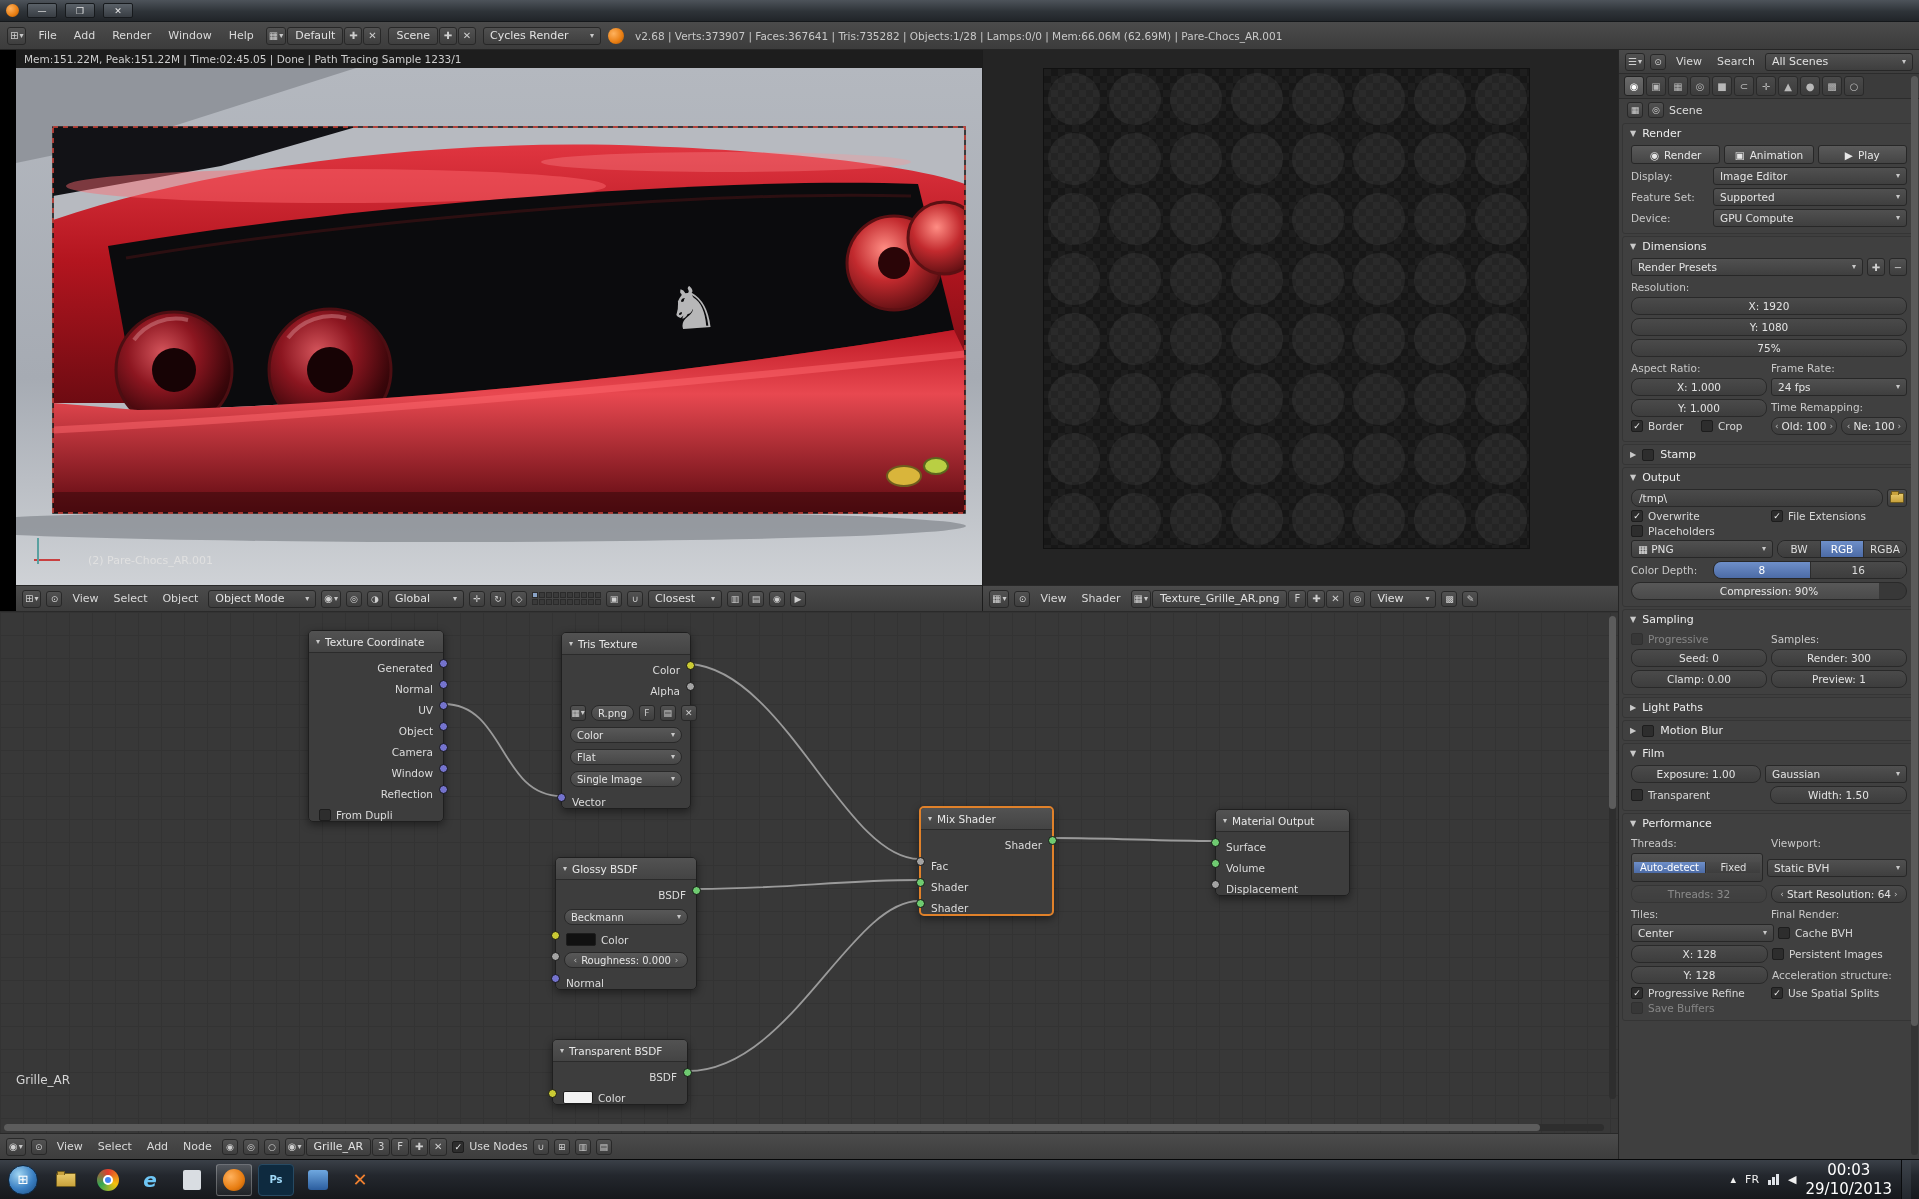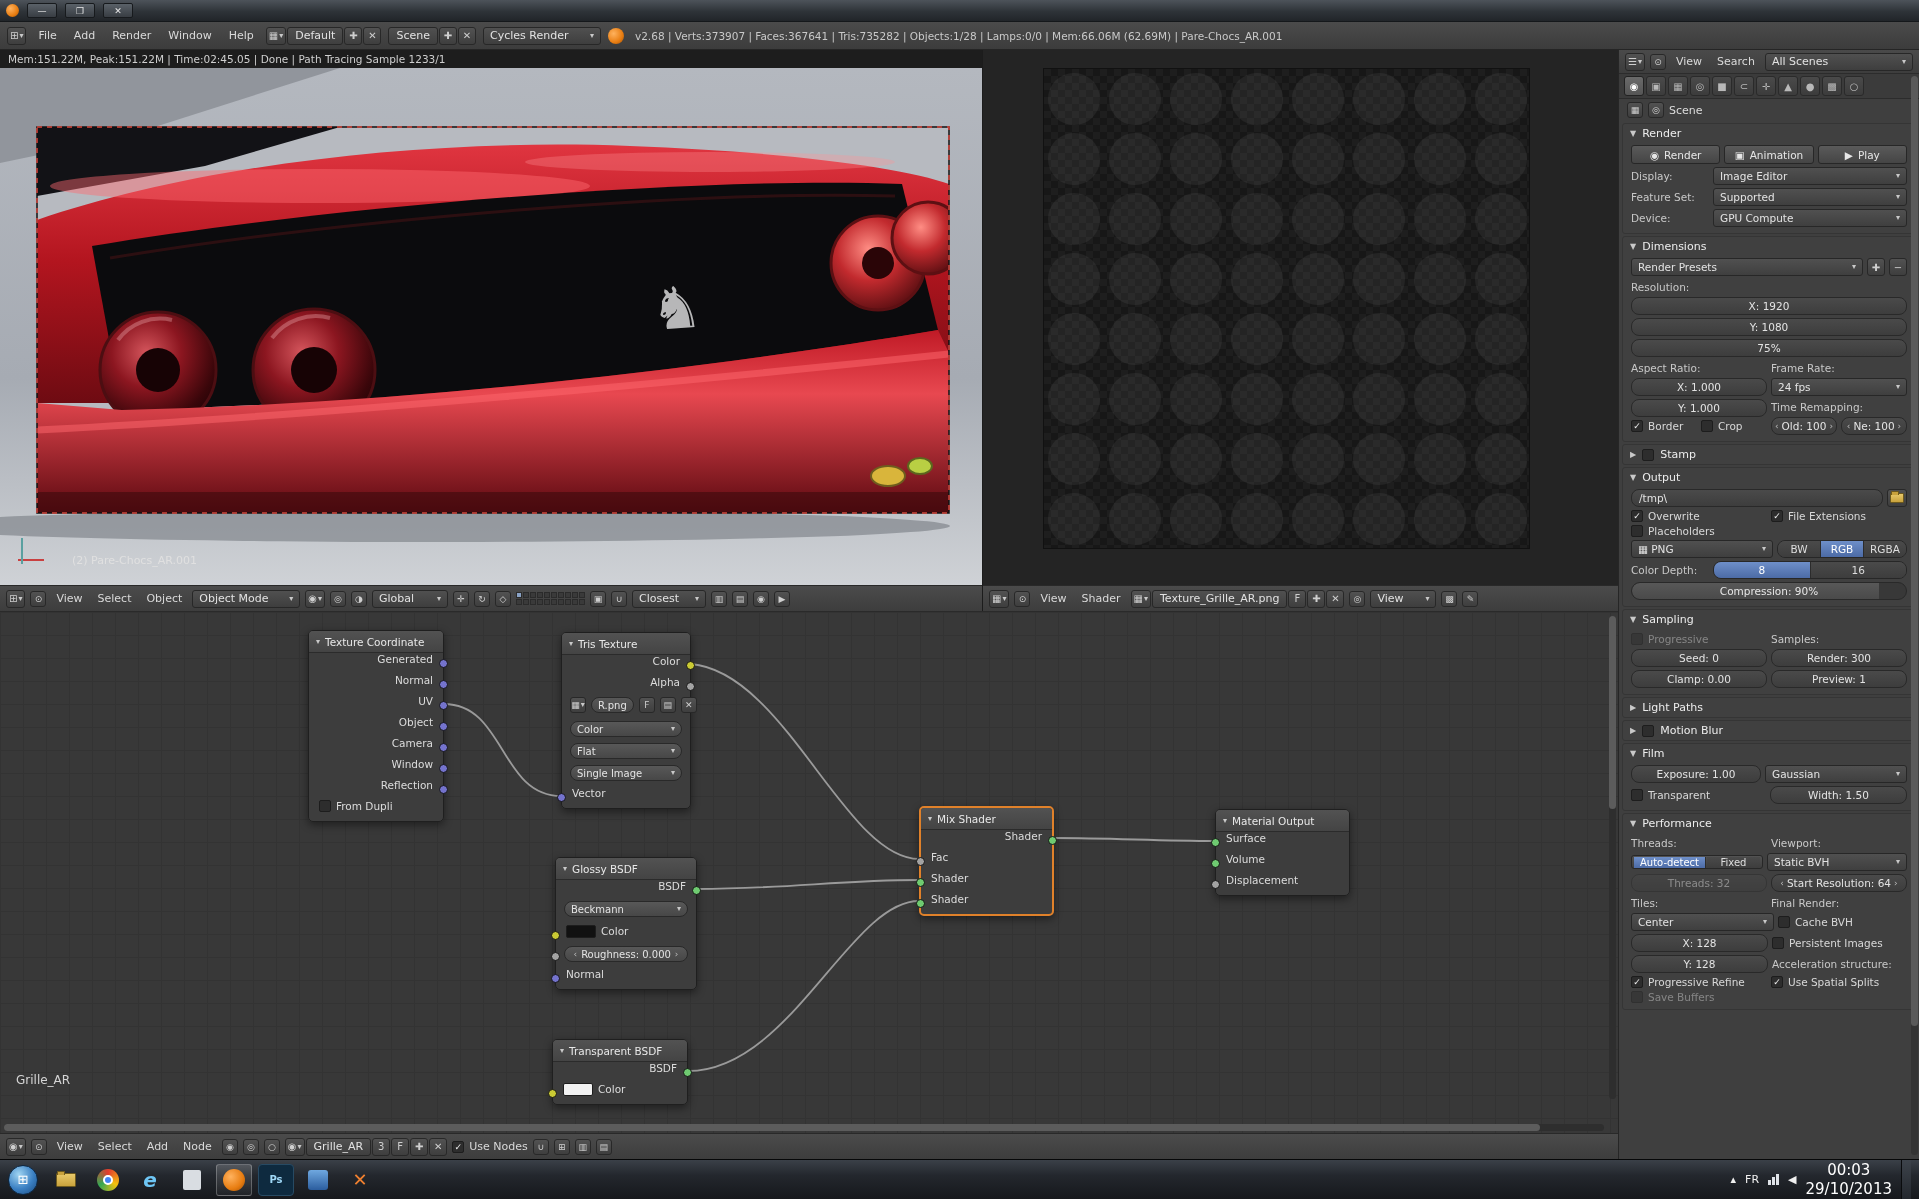--- a/index.html
+++ b/index.html
@@ -16,35 +16,35 @@
 #bheader{height:28px;background:linear-gradient(#4b4b4b,#3c3c3c);border-bottom:1px solid #252525;display:flex;align-items:center;gap:7px;padding:0 7px}
 .menu{padding:0 5px;color:#d9d9d9;cursor:default}
 .sq{min-width:18px;height:18px;background:linear-gradient(#525252,#3e3e3e);border:1px solid #282828;border-radius:3px;display:inline-flex;align-items:center;justify-content:center;gap:1px;font-size:10px;color:#cfcfcf;padding:0 2px}
 .sq.xs{min-width:16px;height:16px;font-size:9px}
 .field{height:18px;background:linear-gradient(#505050,#3f3f3f);border:1px solid #272727;border-radius:3px;padding:0 7px;display:inline-flex;align-items:center;gap:5px;color:#e2e2e2}
 .dd{height:18px;background:linear-gradient(#505050,#3e3e3e);border:1px solid #272727;border-radius:3px;padding:0 6px;display:inline-flex;align-items:center;justify-content:space-between;gap:6px;color:#e2e2e2}
 .dblock{display:flex;align-items:center;gap:1px}
 .stats{color:#c9c9c9;font-size:10.5px;margin-left:4px;white-space:nowrap}
 
 .area{position:absolute;overflow:hidden}
-#render-area{left:0;top:50px;width:982px;height:561px;background:#9aa0a7}
+#render-area{left:16px;top:50px;width:982px;height:561px;background:#9aa0a7}
 #uv-area{left:982px;top:50px;width:636px;height:561px;background:#242424;border-left:1px solid #1c1c1c}
 #node-area{left:0;top:611px;width:1618px;height:548px;background:#383838;border-top:1px solid #2a2a2a}
 #props{left:1618px;top:50px;width:301px;height:1109px;background:#3f3f3f;border-left:1px solid #262626;overflow:hidden}
 .rstatus{height:18px;background:#1d1d1d;color:#cfcfcf;display:flex;align-items:center;padding:0 8px;font-size:10.5px}
 .area-header{position:absolute;left:0;right:0;bottom:0;height:26px;background:linear-gradient(#4b4b4b,#3d3d3d);border-top:1px solid #292929;display:flex;align-items:center;gap:5px;padding:0 6px}
 
 #uv-canvas{position:absolute;left:0;top:0;right:0;bottom:26px;background:#242424}
 
 #node-canvas{position:absolute;left:0;top:0;right:0;bottom:26px;background-color:#383838;background-image:linear-gradient(#333 1px,transparent 1px),linear-gradient(90deg,#333 1px,transparent 1px);background-size:23px 23px}
 #wires{position:absolute;left:0;top:0;pointer-events:none}
 .node{position:absolute;background:rgba(62,62,62,.97);border:1px solid #1f1f1f;border-radius:5px;box-shadow:0 3px 8px rgba(0,0,0,.45);color:#dcdcdc;font-size:10.5px}
 .node.sel{border:2px solid #e0812a}
 .nhead{height:22px;display:flex;align-items:center;gap:5px;padding:0 7px;background:linear-gradient(#525252,#444);border-bottom:1px solid #2b2b2b;border-radius:4px 4px 0 0;color:#e8e8e8}
-.nrow{height:21px;display:flex;align-items:flex-start;gap:5px;padding:0 10px;position:relative}
+.nrow{height:21px;display:flex;align-items:flex-end;gap:5px;padding:0 10px;position:relative}
 .nrow.out{justify-content:flex-end}
 .nrow.wid{padding:0 8px}
 .sock{position:absolute;width:9px;height:9px;border-radius:50%;border:1px solid #141414;top:6px}
 .sock.l{left:-5px}.sock.r{right:-5px}
 .s-shader{background:#6fcb71}.s-color{background:#cbcb34}.s-vector{background:#7473cd}.s-val{background:#a3a3a3}
 .nfield{height:16px;background:linear-gradient(#585858,#474747);border:1px solid #292929;border-radius:8px;display:flex;align-items:center;justify-content:center;gap:4px;padding:0 6px;font-size:10px;color:#e4e4e4}
 .nfield.left{justify-content:flex-start}
 .nfield.dd-field{justify-content:space-between}
 .swatch{width:30px;height:13px;border:1px solid #1d1d1d;border-radius:2px}
 .swatch.black{background:#111}.swatch.white{background:#f2f2f2}
@@ -69,21 +69,21 @@
 .col{flex:1;display:flex;flex-direction:column;gap:3px;min-width:0}
 .plab{color:#c8c8c8;height:15px;display:flex;align-items:center;white-space:nowrap;overflow:hidden}
 .btn{height:19px;background:linear-gradient(#5a5a5a,#454545);border:1px solid #272727;border-radius:3px;display:flex;align-items:center;justify-content:center;gap:5px;color:#e6e6e6;white-space:nowrap;overflow:hidden}
 .num{height:18px;background:linear-gradient(#4a4a4a,#3d3d3d);border:1px solid #292929;border-radius:8px;display:flex;align-items:center;justify-content:center;gap:3px;color:#e3e3e3;white-space:nowrap;overflow:hidden}
 .num.left{justify-content:flex-start;padding:0 7px}
 .pdd{height:18px;background:linear-gradient(#505050,#3f3f3f);border:1px solid #272727;border-radius:3px;display:flex;align-items:center;justify-content:space-between;gap:4px;padding:0 6px;color:#e3e3e3;white-space:nowrap;overflow:hidden}
 .seg{display:flex;border:1px solid #272727;border-radius:8px;overflow:hidden;height:18px}
 .segi{flex:1;display:flex;align-items:center;justify-content:center;background:linear-gradient(#4a4a4a,#3d3d3d);color:#dedede;border-right:1px solid #2c2c2c;padding:0 6px;white-space:nowrap}
 .segi:last-child{border-right:none}
 .segi.on{background:linear-gradient(#6e8fc9,#4c6ba6);color:#fff}
-.seg.sq{border-radius:3px;height:14px}
+.seg.sq{border-radius:3px;height:29px}
 .chk{display:flex;align-items:center;gap:5px;white-space:nowrap;overflow:hidden}
 .pill{height:18px;background:#383838;border:1px solid #292929;border-radius:9px;position:relative;display:flex;align-items:center;justify-content:center;color:#e6e6e6;overflow:hidden}
 .pill .fill{position:absolute;left:0;top:0;bottom:0;background:linear-gradient(#585858,#4a4a4a);border-radius:9px 0 0 9px}
 .pill span{position:relative}
 .pscroll{position:absolute;top:26px;right:1px;bottom:4px;width:7px;background:#343434;border-radius:4px}
 .pscroll div{width:100%;height:88%;background:#5a5a5a;border-radius:4px}
 .folder{width:14px;height:10px;background:linear-gradient(#e8c96a,#c9a23c);border:1px solid #6e5a1e;border-radius:1px;position:relative}
 .folder:before{content:"";position:absolute;left:0;top:-3px;width:6px;height:3px;background:#c9a23c;border:1px solid #6e5a1e;border-bottom:none;border-radius:1px 1px 0 0}
 
 .layers{display:grid;grid-template-columns:repeat(10,6px);grid-auto-rows:6px;gap:1px}

